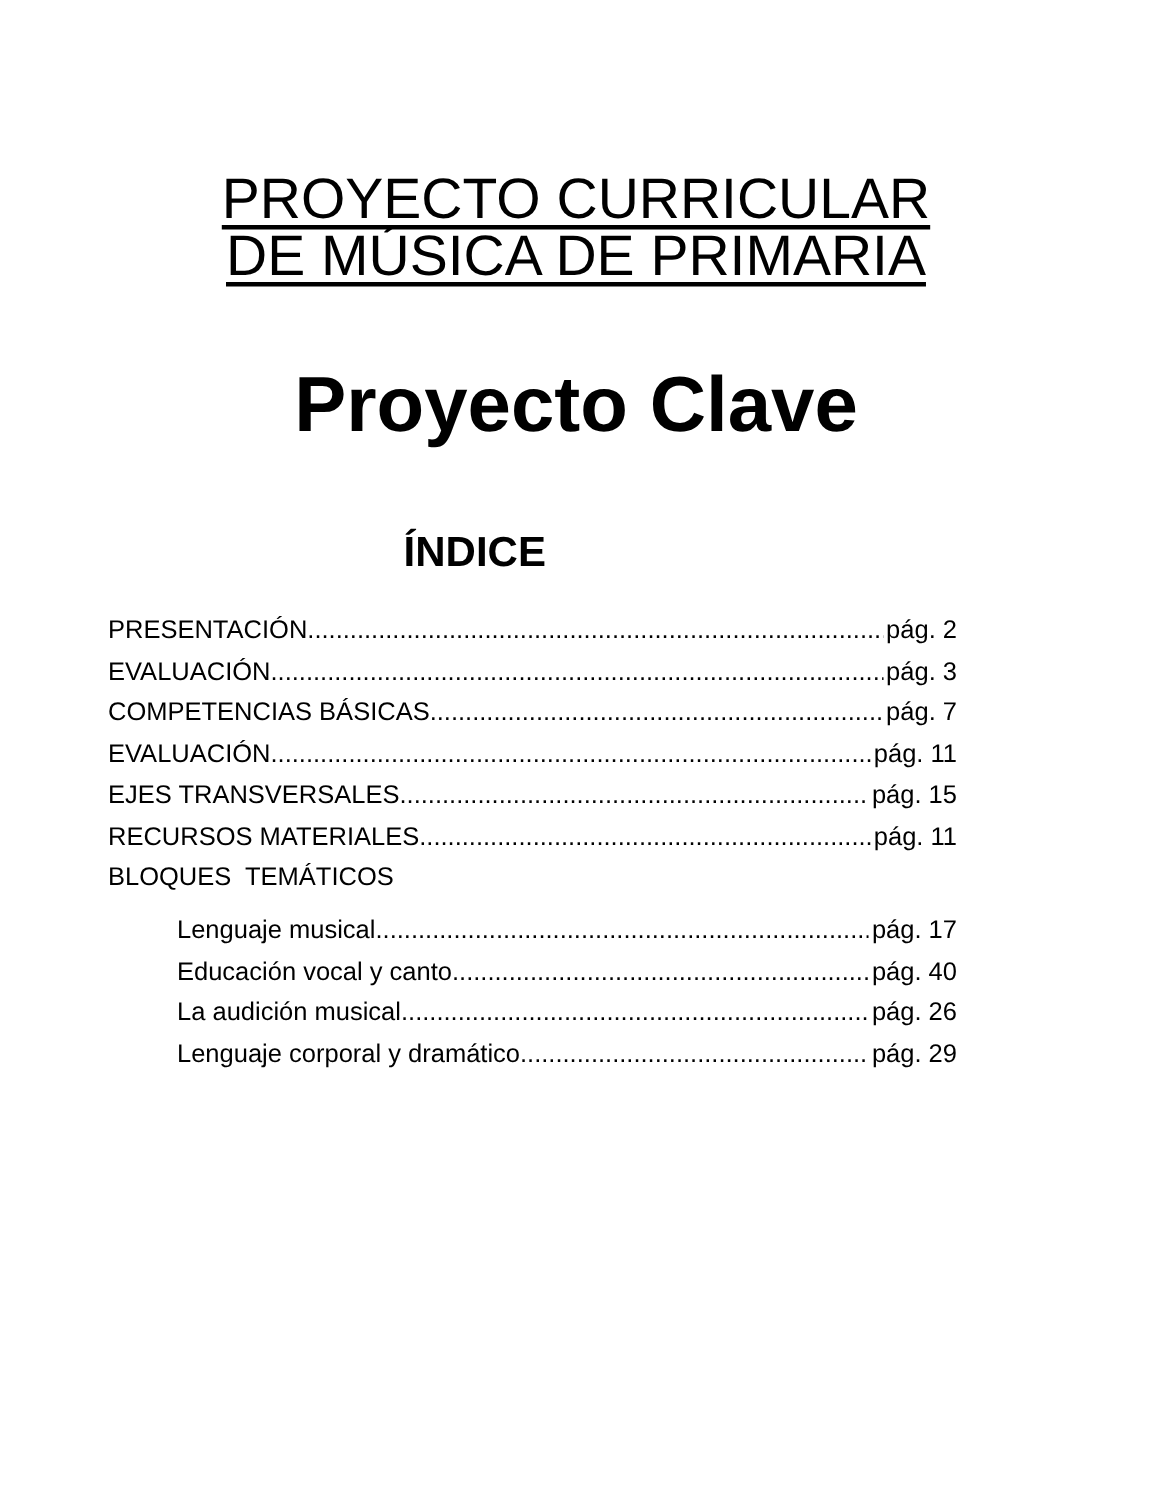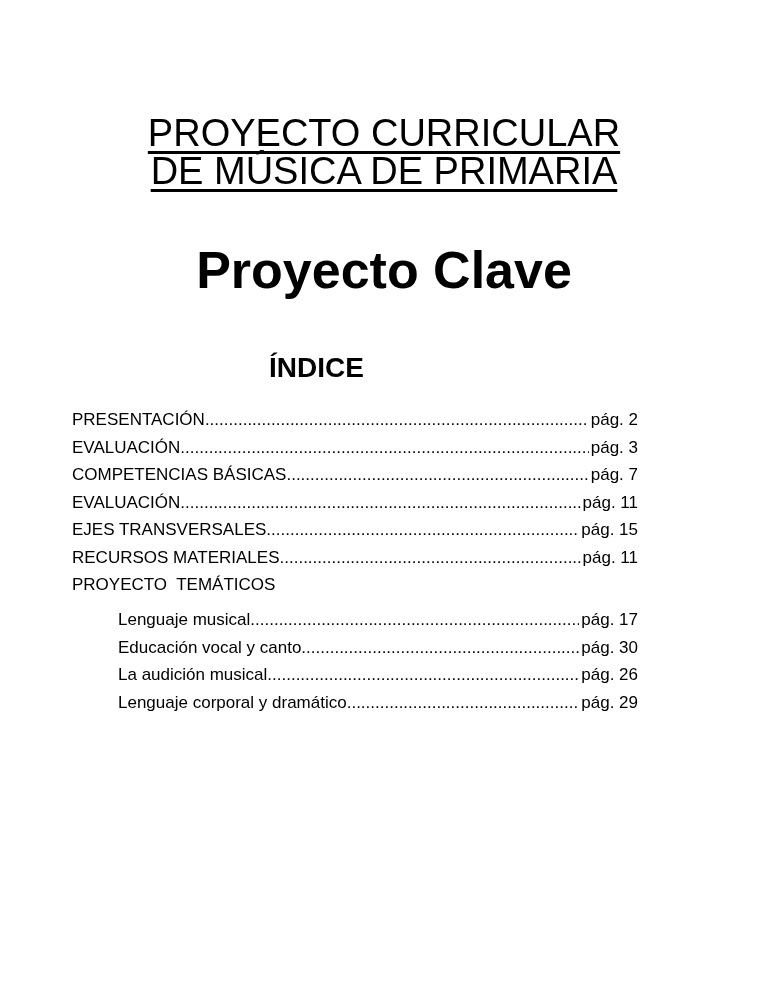--- a/index.html
+++ b/index.html
@@ -50,31 +50,31 @@
     <span class="label">EJES TRANSVERSALES</span>
       <span class="dots"></span>
       <span class="page">pág. 15</span>
   </div>
   <div class="row">
     <span class="label">RECURSOS MATERIALES</span>
       <span class="dots"></span>
       <span class="page">pág. 11</span>
   </div>
   <div class="row">
-    <span class="label" style="white-space:pre">PROYECTO  TEMÁTICOS</span>
+    <span class="label" style="white-space:pre">BLOQUES  TEMÁTICOS</span>
   </div>
   <div class="row indent">
     <span class="label">Lenguaje musical</span>
       <span class="dots"></span>
       <span class="page">pág. 17</span>
   </div>
   <div class="row indent">
     <span class="label">Educación vocal y canto</span>
       <span class="dots"></span>
-      <span class="page">pág. 30</span>
+      <span class="page">pág. 40</span>
   </div>
   <div class="row indent">
     <span class="label">La audición musical</span>
       <span class="dots"></span>
       <span class="page">pág. 26</span>
   </div>
   <div class="row indent">
     <span class="label">Lenguaje corporal y dramático</span>
       <span class="dots"></span>
       <span class="page">pág. 29</span>

